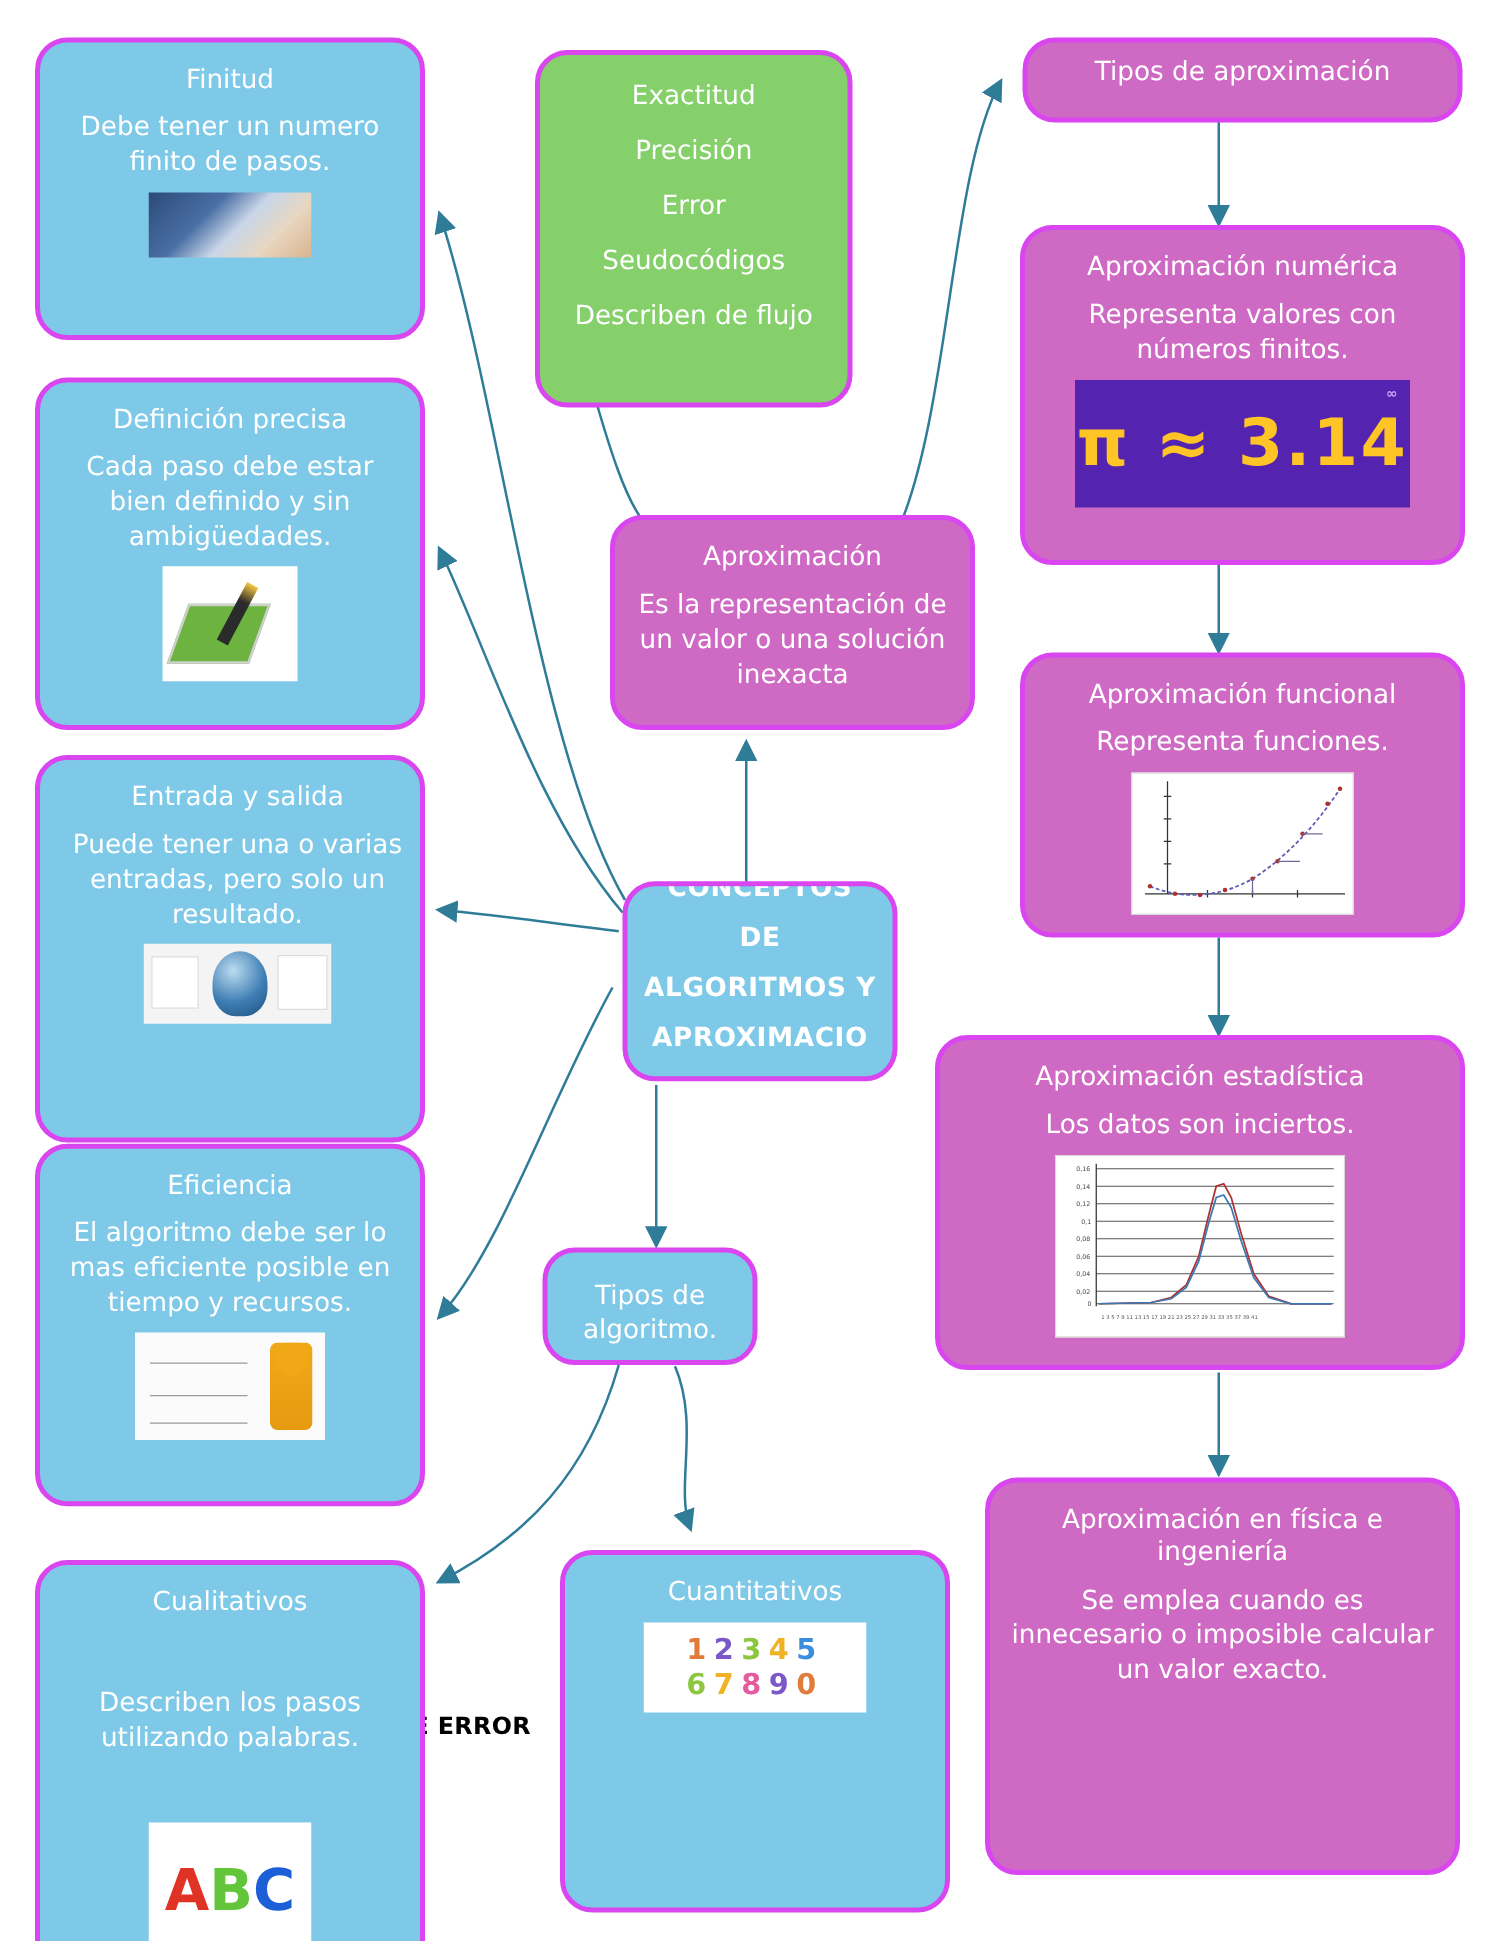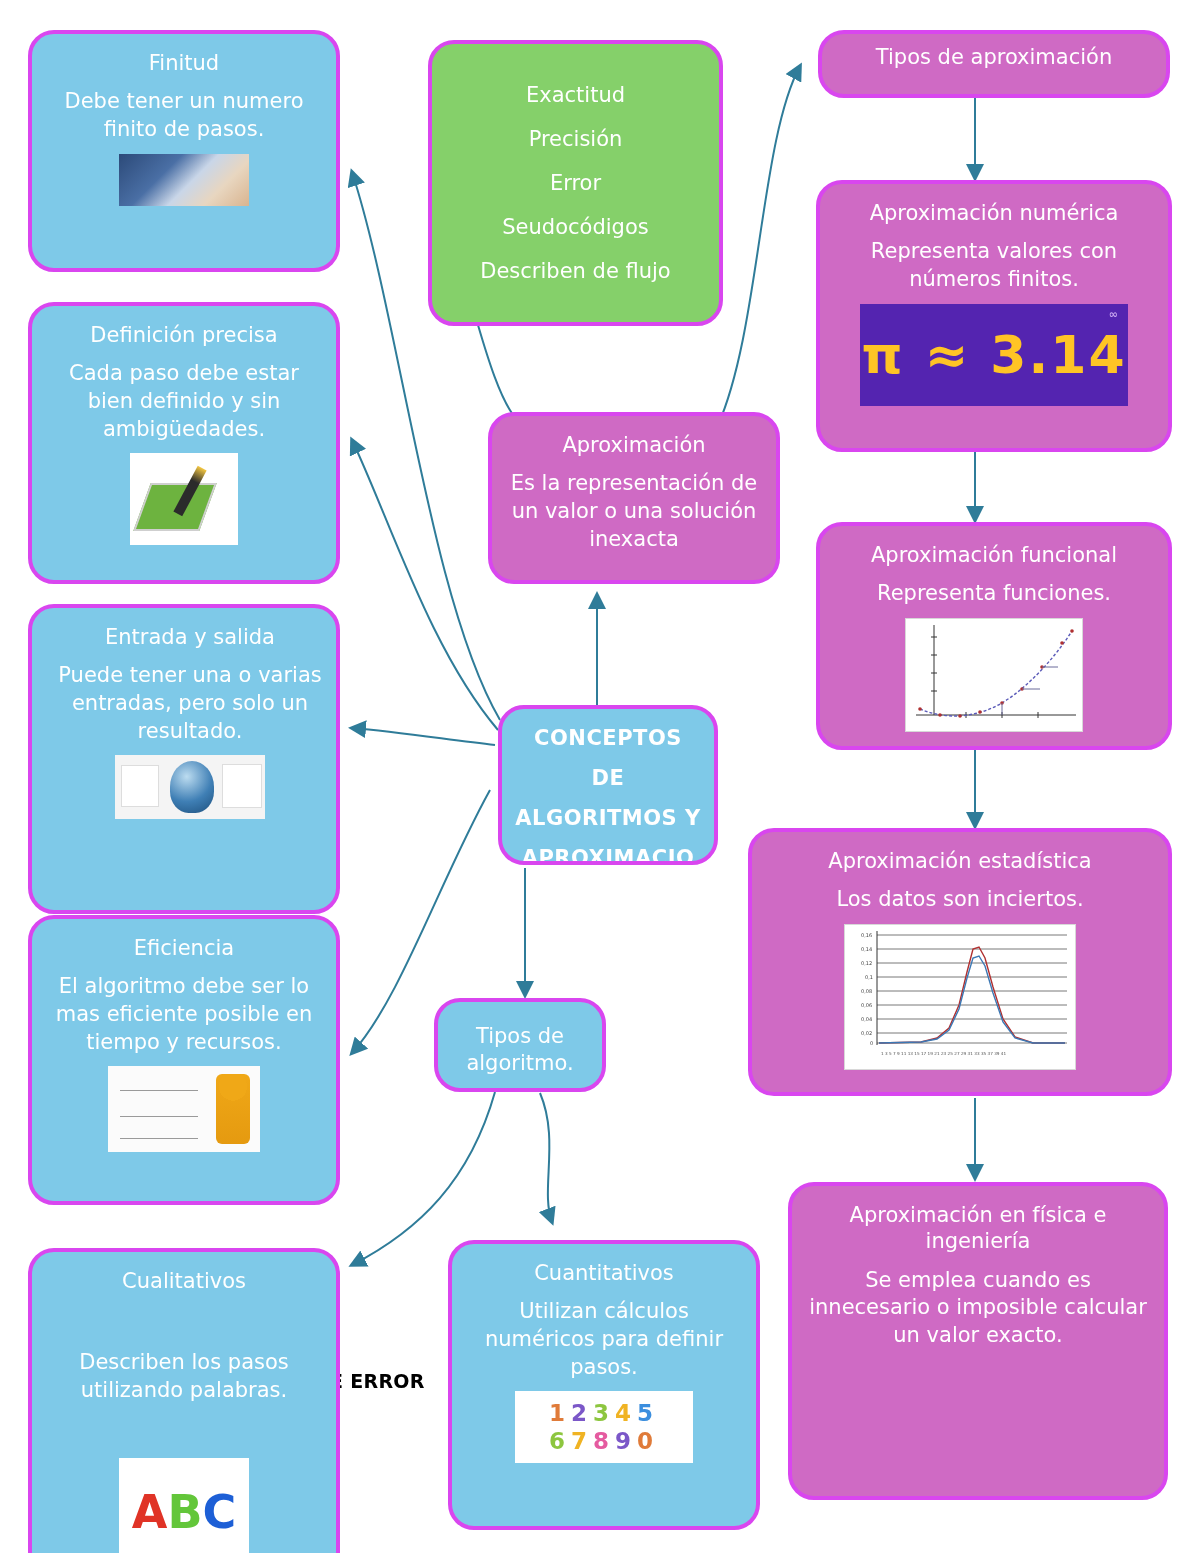--- a/index.html
+++ b/index.html
@@ -33,21 +33,21 @@
   .green{background:#85d06a;}
 
   .ttl{font-size:21px;line-height:1.25;margin:6px 0 2px;font-weight:400;}
   .desc{font-size:21px;line-height:1.32;margin:10px 0 0;}
   .listline{font-size:21px;line-height:1.05;margin:11px 0;}
 
   .center-node{
     background:#7ec9e8;
     font-weight:bold;
     letter-spacing:.5px;
-    justify-content:space-between;
+    justify-content:flex-end;
   }
   .center-node .cline{font-size:21px;line-height:1.9;font-weight:bold;}
 
   
   .pic{margin-top:10px;background:#ffffff;display:block;}
 
   .pic-finitud{width:130px;height:52px;background:
      linear-gradient(135deg,#2c4a79 0%,#4a6fa5 35%,#c9d6e8 55%,#e8d6c0 75%,#d9b48f 100%);}
   .pic-lapiz{width:108px;height:92px;background:#ffffff;position:relative;}
   .pic-lapiz:before{content:"";position:absolute;left:12px;top:30px;width:62px;height:44px;
@@ -169,32 +169,31 @@
       <span class="a">A</span>
         <span class="b">B</span>
         <span class="c">C</span>
     </div>
   </div>
 
   <div class="hidden-label" style="left:330px;top:1368px;">E ERROR</div>
 
   <div class="node blue" style="left:448px;top:1240px;width:312px;height:290px;">
     <div class="ttl">Cuantitativos</div>
-    <div class="desc">Utilizan cálculos numéricos para definir pasos.</div>
     <div class="pic pic-nums">
       <div class="r1"><span>1</span><span>2</span><span>3</span><span>4</span><span>5</span></div>
       <div class="r2"><span>6</span><span>7</span><span>8</span><span>9</span><span>0</span></div>
     </div>
   </div>
 
   <div class="node blue" style="left:434px;top:998px;width:172px;height:94px;justify-content:flex-end;">
     <div class="desc" style="margin:0;">Tipos de algoritmo.</div>
   </div>
 
-  <div class="node green" style="left:428px;top:40px;width:295px;height:286px;justify-content:center;">
+  <div class="node green" style="left:428px;top:40px;width:254px;height:286px;justify-content:flex-start;">
     <div class="listline">Exactitud</div>
     <div class="listline">Precisión</div>
     <div class="listline">Error</div>
     <div class="listline">Seudocódigos</div>
     <div class="listline">Describen de flujo</div>
   </div>
 
   <div class="node pink" style="left:488px;top:412px;width:292px;height:172px;">
     <div class="ttl">Aproximación</div>
     <div class="desc">Es la representación de un valor o una solución inexacta</div>

